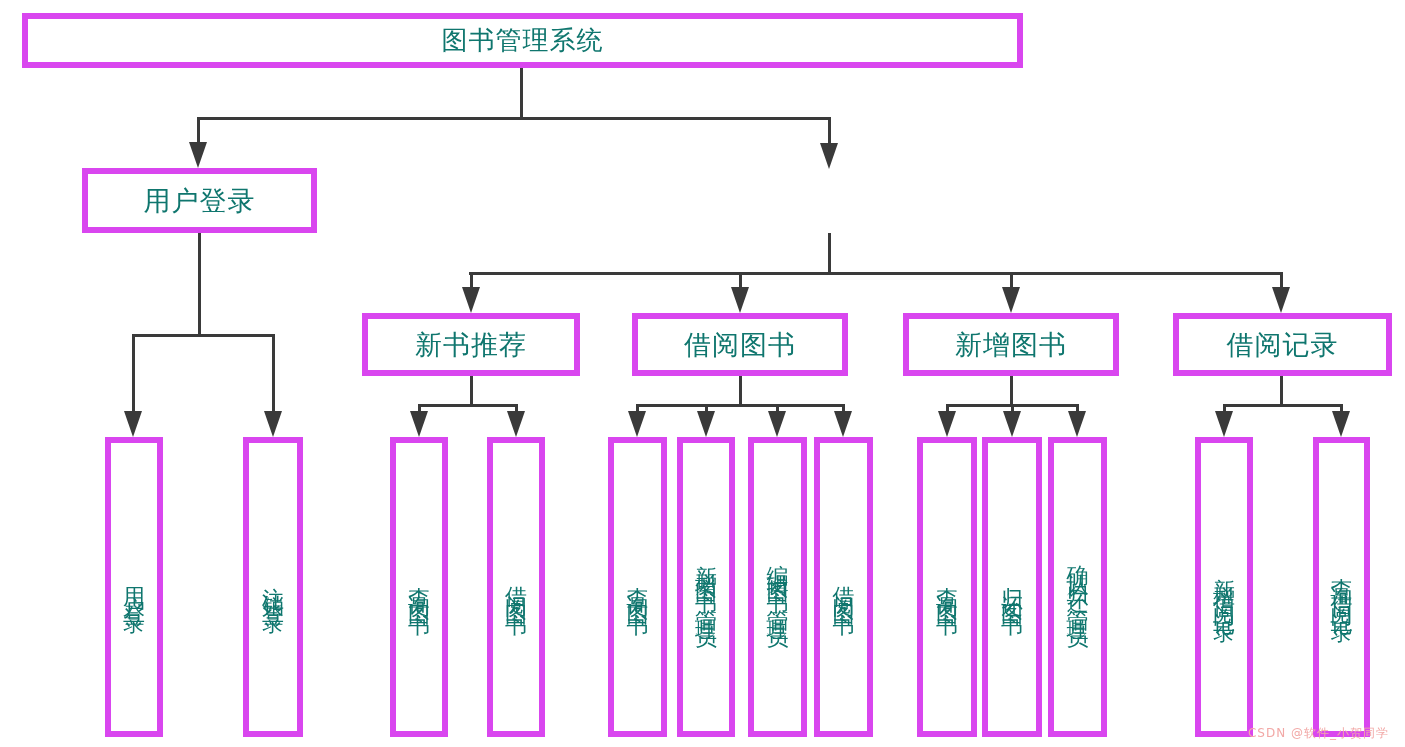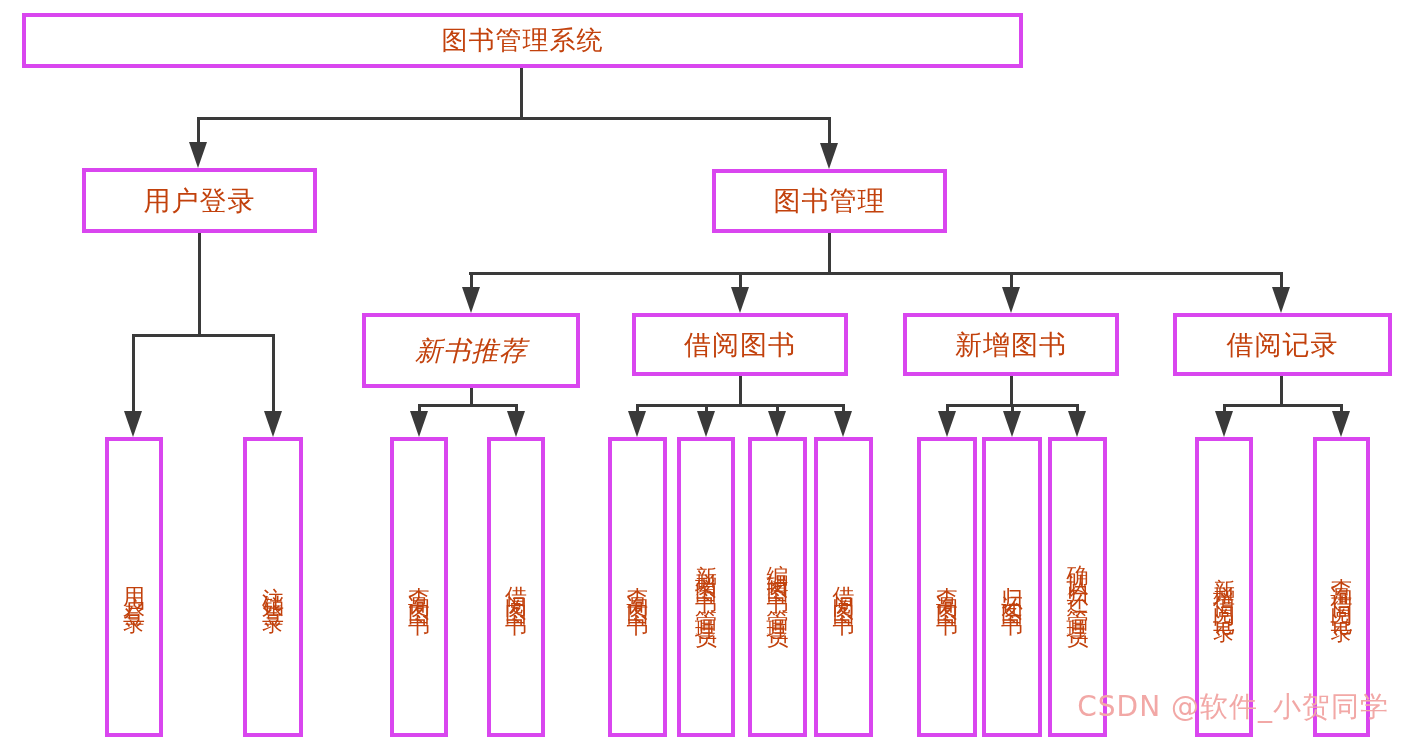--- a/index.html
+++ b/index.html
@@ -7,23 +7,23 @@
     position:relative;
     width:1405px;height:747px;
     background:#ffffff;
     font-family:"DejaVu Sans","Liberation Sans",sans-serif;
     overflow:hidden;
   }
   .box{
     position:absolute;
     box-sizing:border-box;
     background:#ffffff;
-    border:4px solid #d946ef;
+    border:6px solid #d946ef;
     display:flex;align-items:center;justify-content:center;
-    color:#c2410c;
+    color:#0f766e;
     z-index:2;
   }
   .hbox{font-size:27px;letter-spacing:1px;white-space:nowrap;}
   .titlebox{font-size:26px;}
   .vbox{
     writing-mode:vertical-rl;
     text-orientation:mixed;
     font-size:22px;
     letter-spacing:9px;
     line-height:1;
@@ -32,46 +32,43 @@
   .vline{position:absolute;width:3px;background:#3a3a3a;z-index:1;}
   .ah{
     position:absolute;width:0;height:0;
     border-left:9px solid transparent;
     border-right:9px solid transparent;
     border-top:26px solid #3a3a3a;
     z-index:1;
   }
   .watermark{
     position:absolute;
-    right:16px;bottom:21px;
+    right:16px;bottom:5px;
     color:#f2a8a6;
-    font-size:28px;
+    font-size:12px;
     letter-spacing:1px;
     z-index:5;
     white-space:nowrap;
   }
 </style>
 </head>
 <body>
 
 <div class="canvas">
 
   <div class="box hbox titlebox" style="left:22px;top:13px;width:1001px;height:55px;">
     <span>图书管理系统</span>
   </div>
 
   <div class="box hbox" style="left:82px;top:168px;width:235px;height:65px;">
     <span>用户登录</span>
   </div>
 
-  <div class="box hbox" style="left:712px;top:169px;width:235px;height:64px;">
-    <span>图书管理</span>
-  </div>
 
-  <div class="box hbox" style="left:362px;top:313px;width:218px;height:75px;font-style:italic;">
+  <div class="box hbox" style="left:362px;top:313px;width:218px;height:63px;">
     <span>新书推荐</span>
   </div>
 
   <div class="box hbox" style="left:632px;top:313px;width:216px;height:63px;">
     <span>借阅图书</span>
   </div>
 
   <div class="box hbox" style="left:903px;top:313px;width:216px;height:63px;">
     <span>新增图书</span>
   </div>

